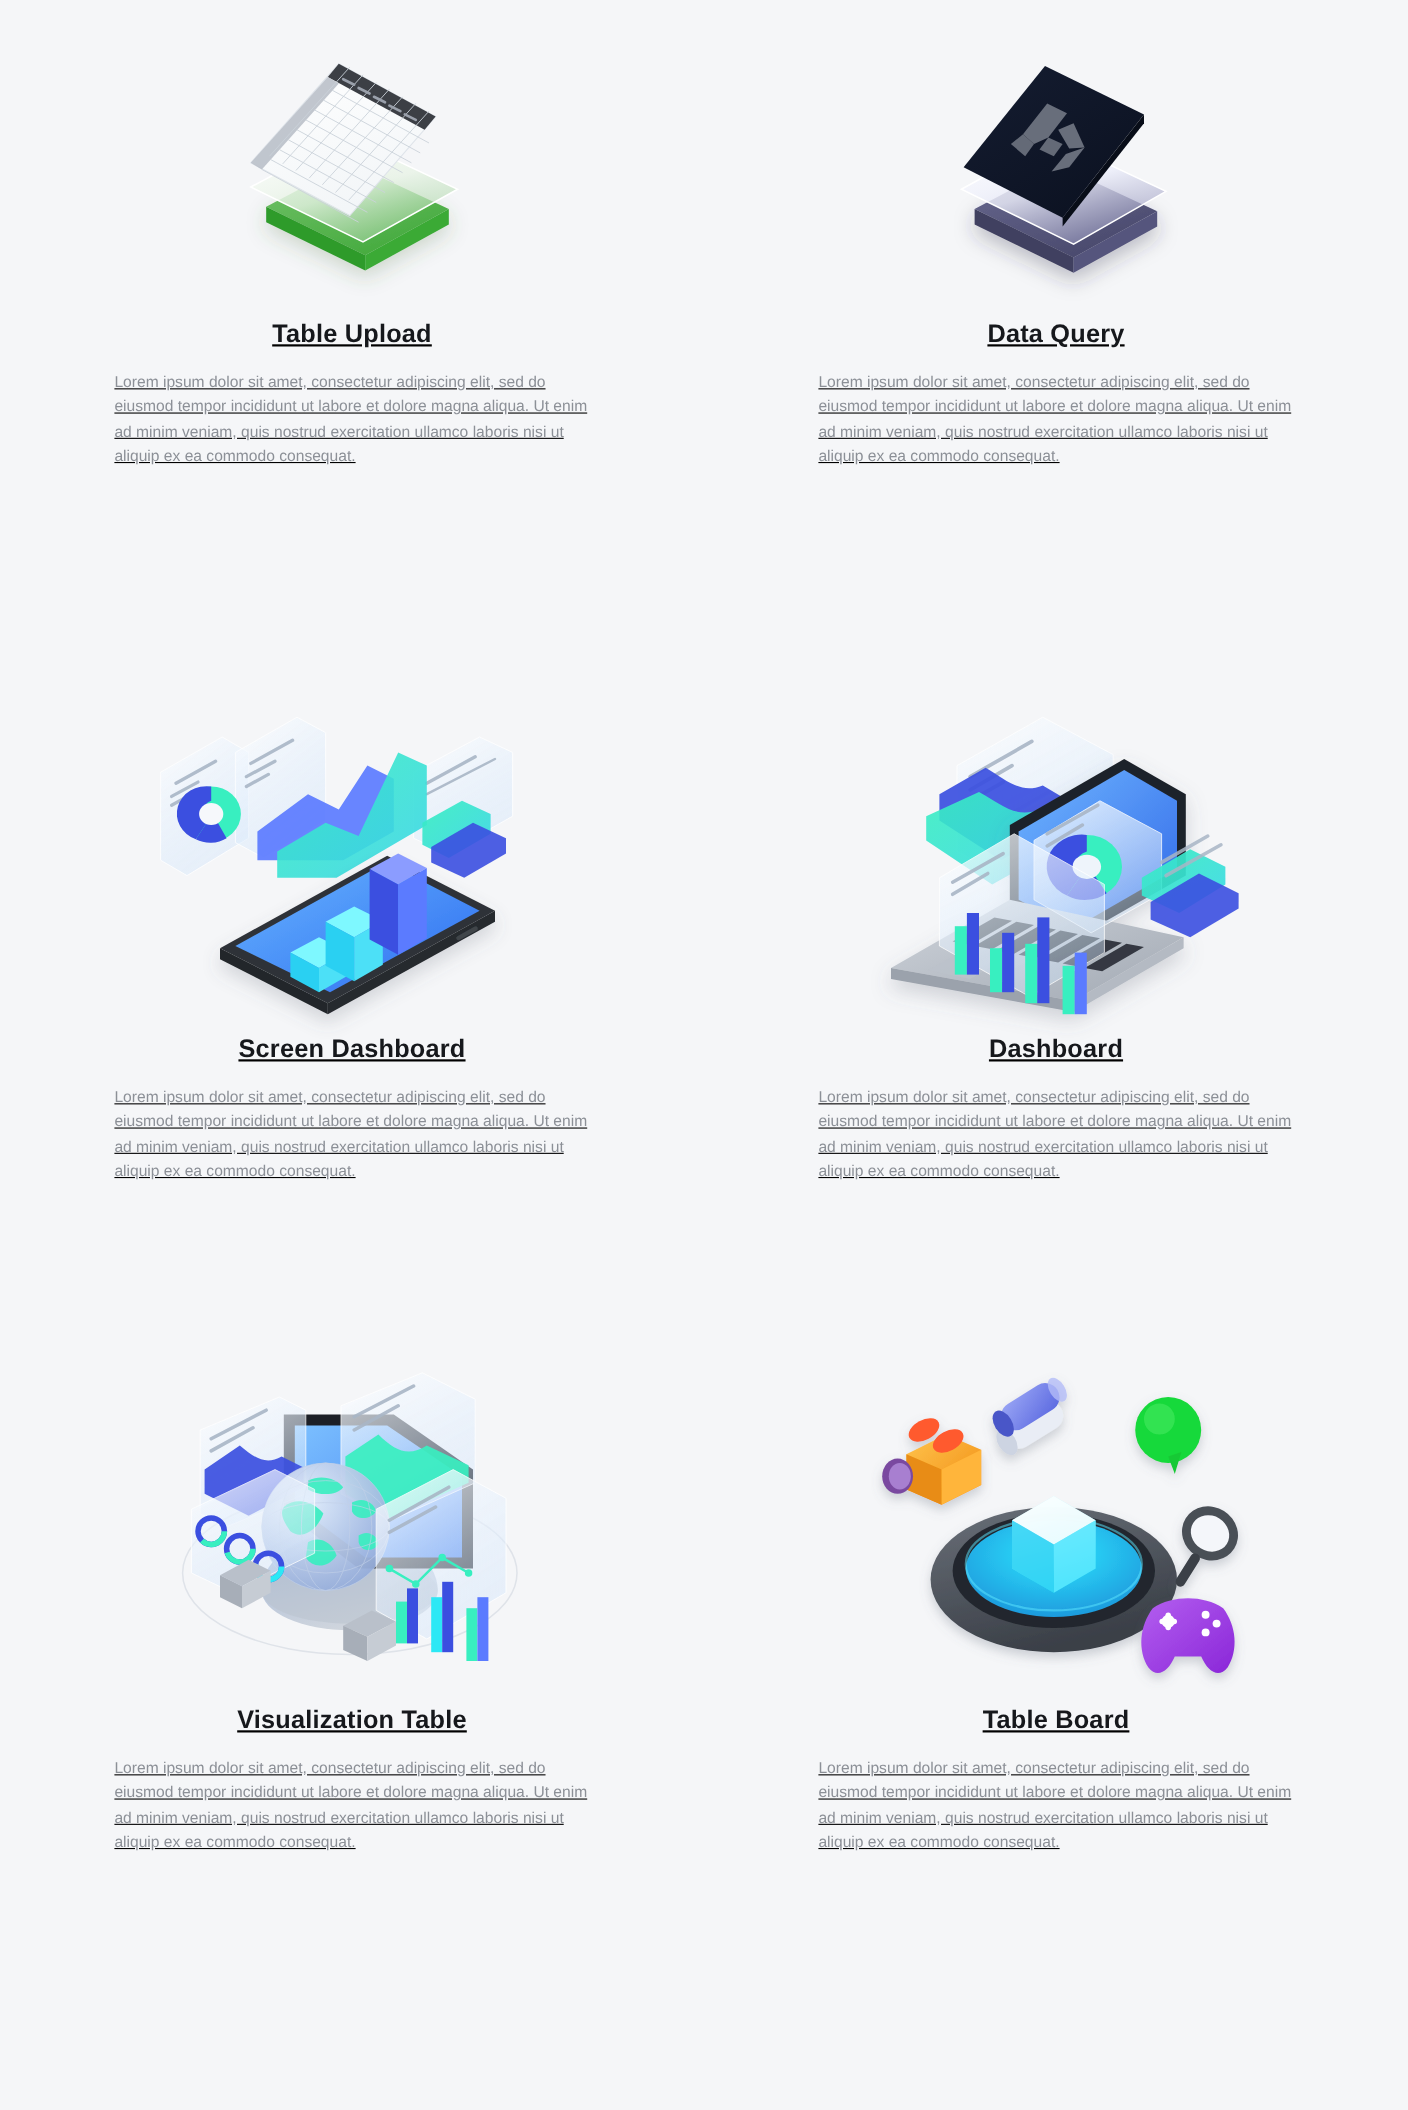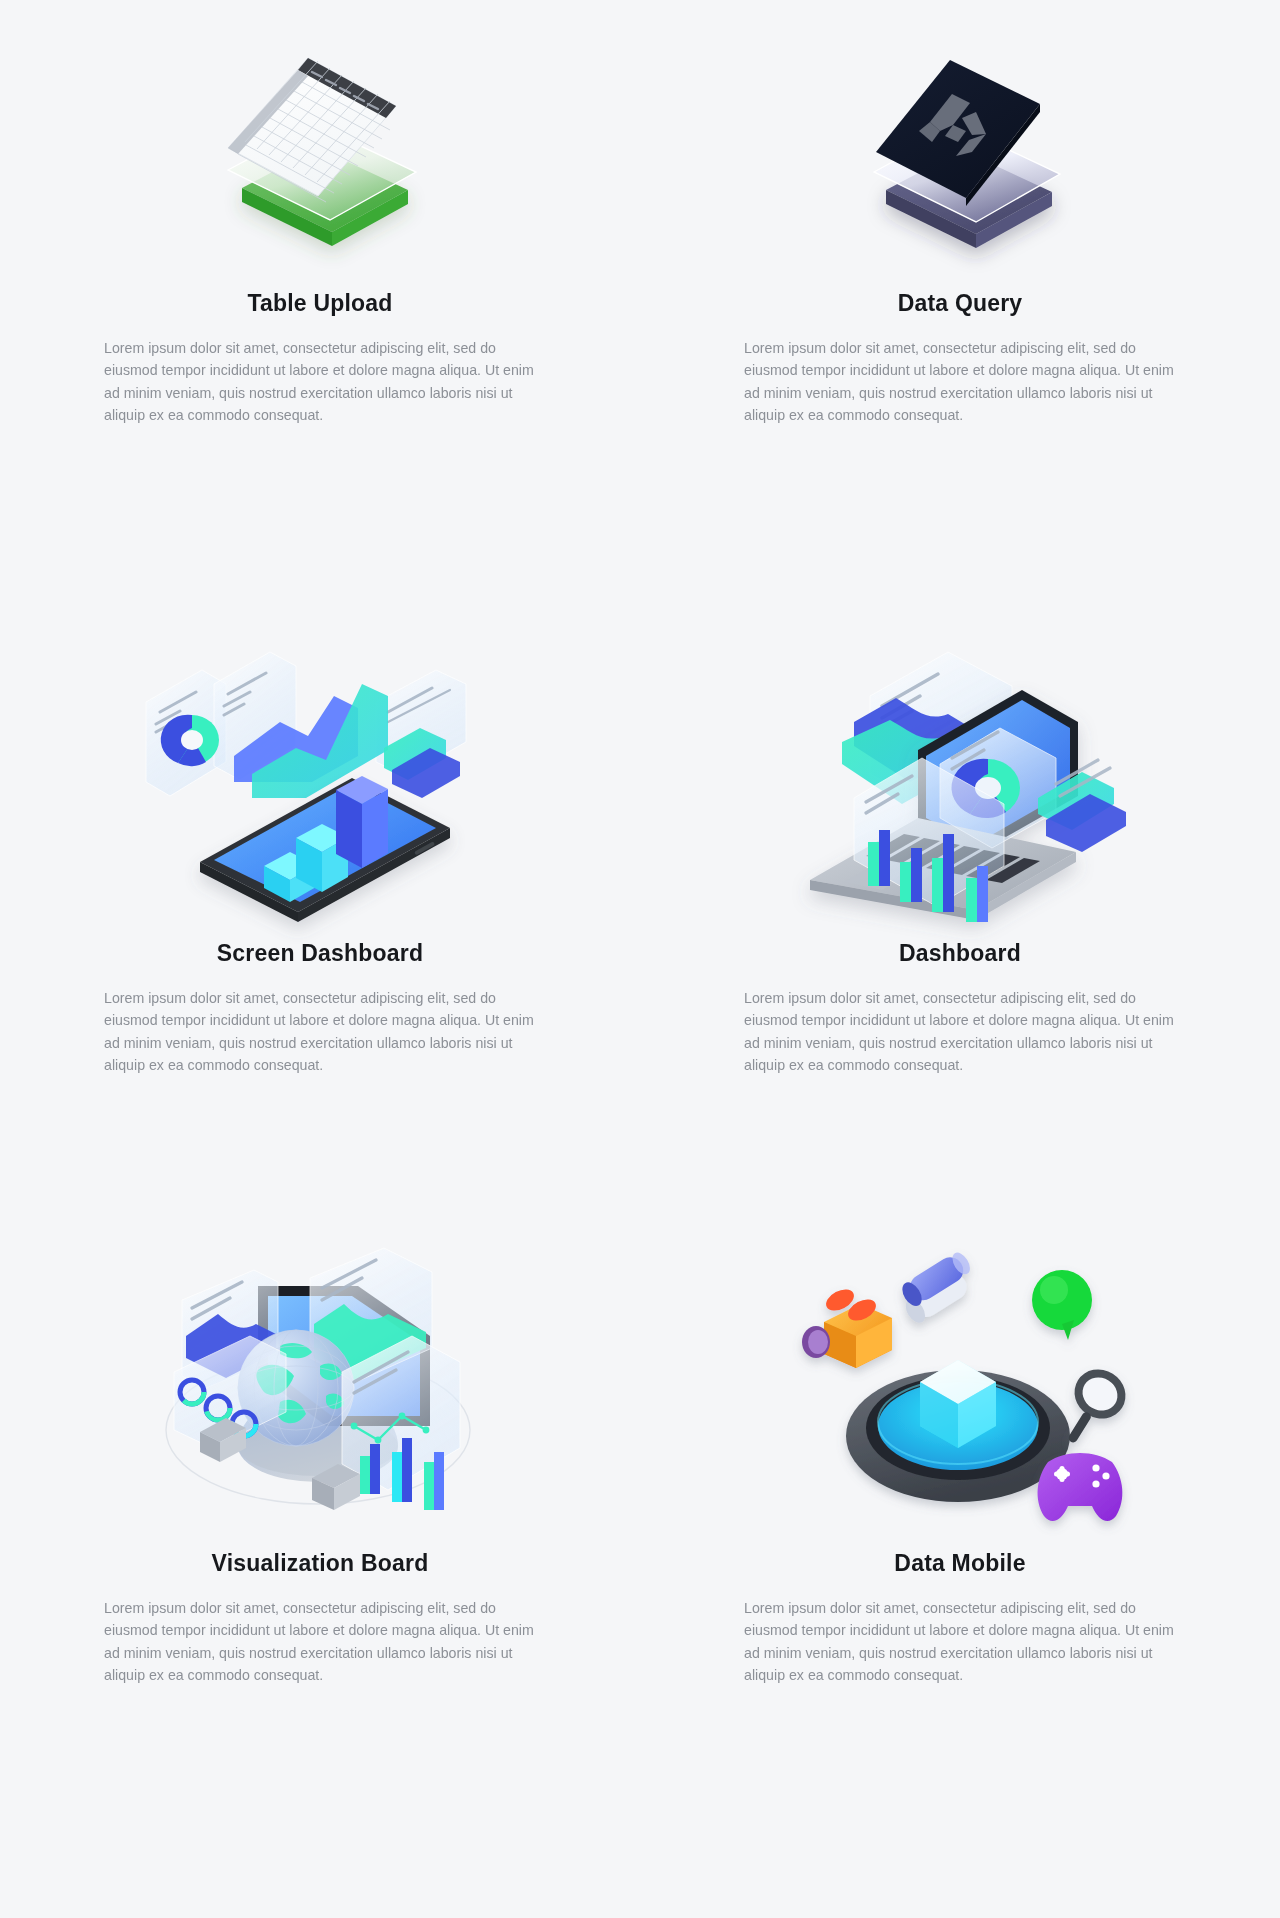--- a/index.html
+++ b/index.html
@@ -24,20 +24,21 @@
     grid-template-columns: 1fr 1fr;
     grid-template-rows: 600px 610px 620px;
     width: 1280px;
     padding-top: 30px;
   }
 
   .card {
     display: flex;
     flex-direction: column;
     align-items: center;
+    text-decoration: underline;
   }
 
   .art {
     width: 340px;
     height: 260px;
     position: relative;
     margin-bottom: 10px;
   }
   .art svg { display: block; width: 100%; height: 100%; overflow: visible; }
 
@@ -497,21 +498,21 @@
           <g fill="#b9c0ca">
             <path d="M70 192 L96 178 L116 188 L90 202 Z"></path>
             <path d="M70 192 L90 202 L90 222 L70 212 Z" fill="#a7aeb8"></path>
             <path d="M90 202 L116 188 L116 208 L90 222 Z" fill="#c6ccd4"></path>
             <path d="M182 238 L208 224 L230 234 L204 248 Z"></path>
             <path d="M182 238 L204 248 L204 270 L182 260 Z" fill="#a7aeb8"></path>
             <path d="M204 248 L230 234 L230 256 L204 270 Z" fill="#c6ccd4"></path>
           </g>
         </svg>
       </div>
-      <div class="card-title">Visualization Board</div>
+      <div class="card-title">Visualization Table</div>
       <div class="card-desc">Lorem ipsum dolor sit amet, consectetur adipiscing elit, sed do eiusmod tempor incididunt ut labore et dolore magna aliqua. Ut enim ad minim veniam, quis nostrud exercitation ullamco laboris nisi ut aliquip ex ea commodo consequat.</div>
     </div>
 
     <div class="card row3">
       <div class="art">
         <svg viewBox="0 0 380 300">
           <defs>
             <linearGradient id="dishOuter" x1="0" y1="0" x2="0.4" y2="1">
               <stop offset="0" stop-color="#6a7079"></stop>
                 <stop offset="1" stop-color="#3a3f47"></stop>
@@ -597,18 +598,18 @@
               <circle cx="30" cy="26" r="6"></circle>
               <rect x="27.5" y="18" width="5" height="16" rx="2.5"></rect>
               <rect x="22" y="23.5" width="16" height="5" rx="2.5"></rect>
               <circle cx="64" cy="20" r="3.6"></circle>
               <circle cx="74" cy="28" r="3.6"></circle>
               <circle cx="64" cy="36" r="3.6"></circle>
             </g>
           </g>
         </svg>
       </div>
-      <div class="card-title">Data Mobile</div>
+      <div class="card-title">Table Board</div>
       <div class="card-desc">Lorem ipsum dolor sit amet, consectetur adipiscing elit, sed do eiusmod tempor incididunt ut labore et dolore magna aliqua. Ut enim ad minim veniam, quis nostrud exercitation ullamco laboris nisi ut aliquip ex ea commodo consequat.</div>
     </div>
 
   </div>
 </div>
 
 </body></html>

